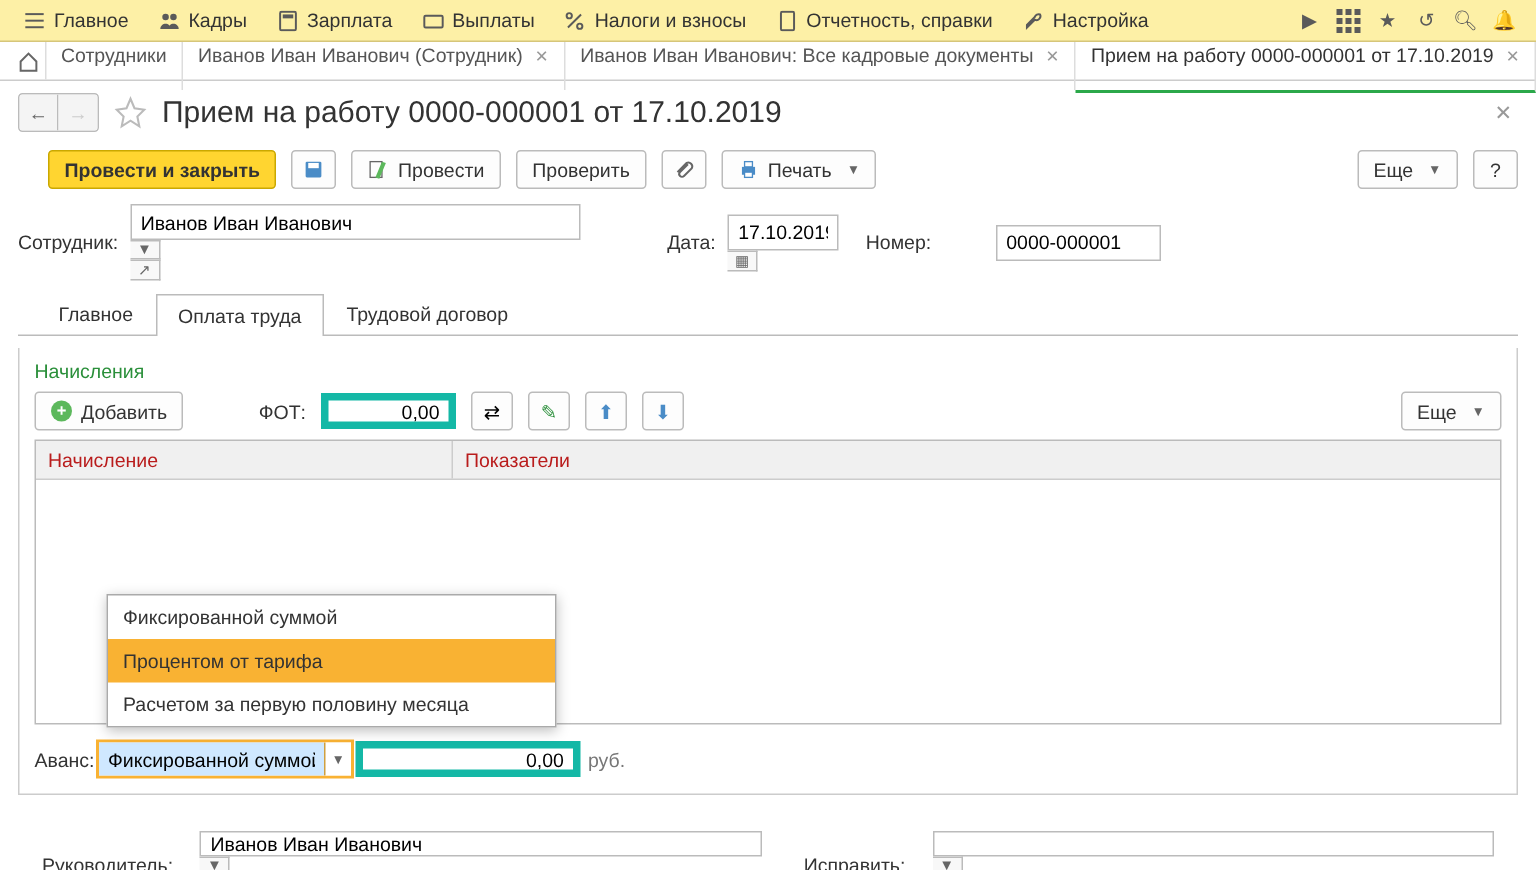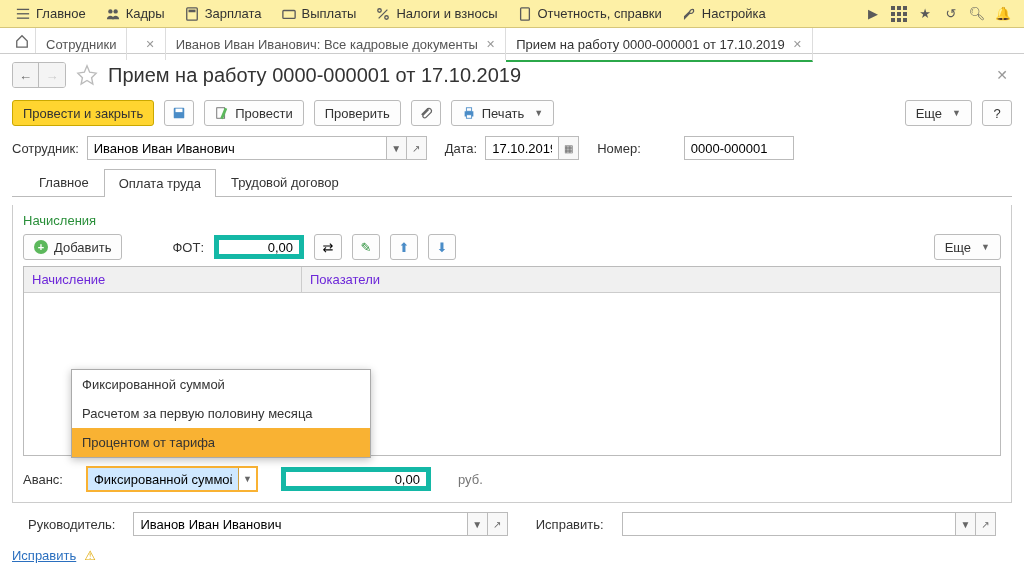--- a/index.html
+++ b/index.html
@@ -10,80 +10,80 @@
 .topmenu-item { display: flex; align-items: center; gap: 6px; padding: 0 10px; height: 100%; color: #333; cursor: pointer; }
 .topmenu-item svg { width: 14px; height: 14px; fill: #5a5a5a; }
 .topmenu-right { margin-left: auto; display: flex; align-items: center; gap: 8px; padding-right: 6px; }
 .topmenu-right .ic { width: 18px; height: 18px; display: flex; align-items: center; justify-content: center; color: #5a5a5a; }
 .grid9 { display: grid; grid-template-columns: repeat(3, 4px); grid-template-rows: repeat(3, 4px); gap: 2px; }
 .grid9 span { background: #5a5a5a; width: 4px; height: 4px; }
 
 
 .tabs { height: 26px; display: flex; align-items: stretch; border-bottom: 1px solid #ccc; padding-left: 8px; gap: 0; }
 .home-tab { width: 28px; display: flex; align-items: center; justify-content: center; border-right: 1px solid #ddd; }
-.tab { display: flex; align-items: center; padding: 16px 10px; border-right: 1px solid #ddd; color: #555; cursor: pointer; white-space: nowrap; }
+.tab { display: flex; align-items: flex-end; padding: 16px 10px; border-right: 1px solid #ddd; color: #555; cursor: pointer; white-space: nowrap; }
 .tab.active { border-bottom: 2px solid #2ba84a; color: #333; }
 .tab .close { margin-left: 8px; color: #999; font-size: 11px; cursor: pointer; }
 
 
 .titlebar { display: flex; align-items: center; padding: 8px 12px; gap: 10px; }
 .nav-arrows { display: flex; border: 1px solid #bbb; border-radius: 3px; overflow: hidden; }
 .nav-arrows button { width: 26px; height: 24px; background: #f4f4f4; border: none; border-right: 1px solid #bbb; cursor: pointer; color: #666; }
 .nav-arrows button:last-child { border-right: none; color: #ccc; }
 .star-ic { width: 22px; height: 22px; }
 .star-ic path { fill: none; stroke: #bbb; stroke-width: 1.5; }
 .page-title { font-size: 20px; color: #333; flex: 1; }
 .close-page { color: #999; cursor: pointer; padding: 4px; font-size: 14px; }
 
 
 .toolbar { display: flex; align-items: center; gap: 10px; padding: 4px 12px 10px; flex-wrap: wrap; }
 .btn { height: 26px; padding: 0 10px; border: 1px solid #bbb; background: #fdfdfd; border-radius: 3px; display: inline-flex; align-items: center; gap: 6px; cursor: pointer; color: #333; }
-.btn.yellow { background: #ffd530; border-color: #caa800; font-weight: normal; }
+.btn.yellow { background: #ffd530; border-color: #caa800; font-weight: bold; margin-left: 20px; }
 .btn.icon-only { width: 30px; justify-content: center; padding: 0; }
 .btn .dd { font-size: 9px; color: #666; margin-left: 4px; }
 .toolbar-spacer { flex: 1; }
 
 
 .fields { display: flex; align-items: center; gap: 8px; padding: 0 12px 8px; }
 .lbl { color: #333; }
-.input-group { display: flex; align-items: stretch; }
+.input-group { display: flex; align-items: stretch; flex-direction: column; }
 .txt-input { border: 1px solid #bbb; height: 24px; padding: 0 6px; background: #fff; }
 .input-btn { width: 20px; border: 1px solid #bbb; border-left: none; background: #f8f8f8; display: flex; align-items: center; justify-content: center; font-size: 10px; color: #666; cursor: pointer; }
 
 
 .inner-tabs { display: flex; padding: 0 12px; border-bottom: 1px solid #bbb; margin: 0 12px; gap: 0; }
 .inner-tab { padding: 6px 14px; border: 1px solid transparent; border-bottom: none; cursor: pointer; color: #333; }
 .inner-tab.active { background: #fff; border-color: #bbb; position: relative; top: 1px; }
 
 
-.content { margin: 8px 12px 1px; border: 1px solid #ccc; border-top: none; padding: 8px 10px 10px; position: relative; }
+.content { margin: 8px 12px 16px; border: 1px solid #ccc; border-top: none; padding: 8px 10px 10px; position: relative; }
 .nach-lbl { color: #2a8f3a; margin-bottom: 6px; display: block; }
 .sub-toolbar { display: flex; align-items: center; gap: 10px; margin-bottom: 6px; }
 .sub-toolbar .lbl { margin-left: 40px; }
 .num-input { border: 5px solid #14b8a6; height: 24px; padding: 0 6px; text-align: right; width: 90px; }
 .icon-btn { width: 28px; height: 26px; border: 1px solid #bbb; background: #fdfdfd; border-radius: 3px; display: inline-flex; align-items: center; justify-content: center; cursor: pointer; }
 .icon-btn.green { color: #2a8f3a; }
 .icon-btn.blue-up { color: #4a8cc7; }
 .icon-btn.blue-down { color: #4a8cc7; }
 
 
 .tbl { border: 1px solid #bbb; height: 190px; display: flex; flex-direction: column; }
 .tbl-head { display: flex; background: #f0f0f0; border-bottom: 1px solid #ccc; }
-.tbl-head div { padding: 5px 8px; color: #6d28d9; }
+.tbl-head div { padding: 5px 8px; color: #b91c1c; }
 .tbl-head div:first-child { width: 278px; border-right: 1px solid #ccc; }
 .tbl-body { flex: 1; background: #fff; }
 
 
 .popup { position: absolute; left: 58px; bottom: 44px; width: 300px; background: #fff; border: 1px solid #aaa; box-shadow: 0 2px 8px rgba(0,0,0,.25); z-index: 10; }
 .popup-item { padding: 7px 10px; cursor: pointer; }
 .popup-item.hover { background: #ffa500; background: #f5a623; background: #fdb515; }
 .popup-item.hover { background: #f9b233; background: #ffa726; }
 
 
-.avans-row { display: flex; align-items: center; gap: 23px; margin-top: 10px; }
+.avans-row { display: flex; align-items: center; gap: 1px; margin-top: 10px; }
 .avans-select { display: flex; align-items: stretch; border: 2px solid #f9b233; }
 .avans-select input { border: none; height: 22px; padding: 0 6px; width: 150px; background: #cfe8ff; }
 .avans-select .dd-btn { width: 18px; border: none; border-left: 1px solid #d0a040; background: #fff; display: flex; align-items: center; justify-content: center; font-size: 9px; color: #666; }
 .rub { color: #777; margin-left: 4px; }
 
 
 .footer { padding: 8px 28px; display: flex; align-items: center; gap: 18px; }
 .footer .txt-input { flex: 1; }
 .footer2 { padding: 4px 12px 10px; display: flex; align-items: center; gap: 8px; color: #666; }
 .linklike { color: #2a6fbf; text-decoration: underline; cursor: pointer; }
@@ -170,20 +170,21 @@
 <div class="tabs">
   <div class="home-tab">
     <svg width="14" height="14" viewBox="0 0 16 16">
         <path d="M2 8l6-6 6 6v7H2z" fill="none" stroke="#666" stroke-width="1.5"></path>
       </svg>
   </div>
   <div class="tab">
     <span>Сотрудники</span>
   </div>
   <div class="tab">
+    <span>Иванов Иван Иванович (Сотрудник)</span>
     <span class="close">✕</span>
   </div>
   <div class="tab">
     <span>Иванов Иван Иванович: Все кадровые документы</span>
     <span class="close">✕</span>
   </div>
   <div class="tab active">
     <span>Прием на работу 0000-000001 от 17.10.2019</span>
     <span class="close">✕</span>
   </div>
@@ -285,22 +286,22 @@
   <div class="tbl">
     <div class="tbl-head">
       <div>Начисление</div>
       <div>Показатели</div>
     </div>
     <div class="tbl-body"></div>
   </div>
 
   <div class="popup">
     <div class="popup-item">Фиксированной суммой</div>
+    <div class="popup-item hover" style="background:#f9b233">Процентом от тарифа</div>
     <div class="popup-item">Расчетом за первую половину месяца</div>
-    <div class="popup-item hover" style="background:#f9b233">Процентом от тарифа</div>
   </div>
 
   <div class="avans-row">
     <span class="lbl">Аванс:</span>
     <div class="avans-select">
       <input value="Фиксированной суммой" style="">
       <span class="dd-btn">▼</span>
     </div>
     <input class="num-input" style="width: 150px;" value="0,00">
     <span class="rub">руб.</span>

